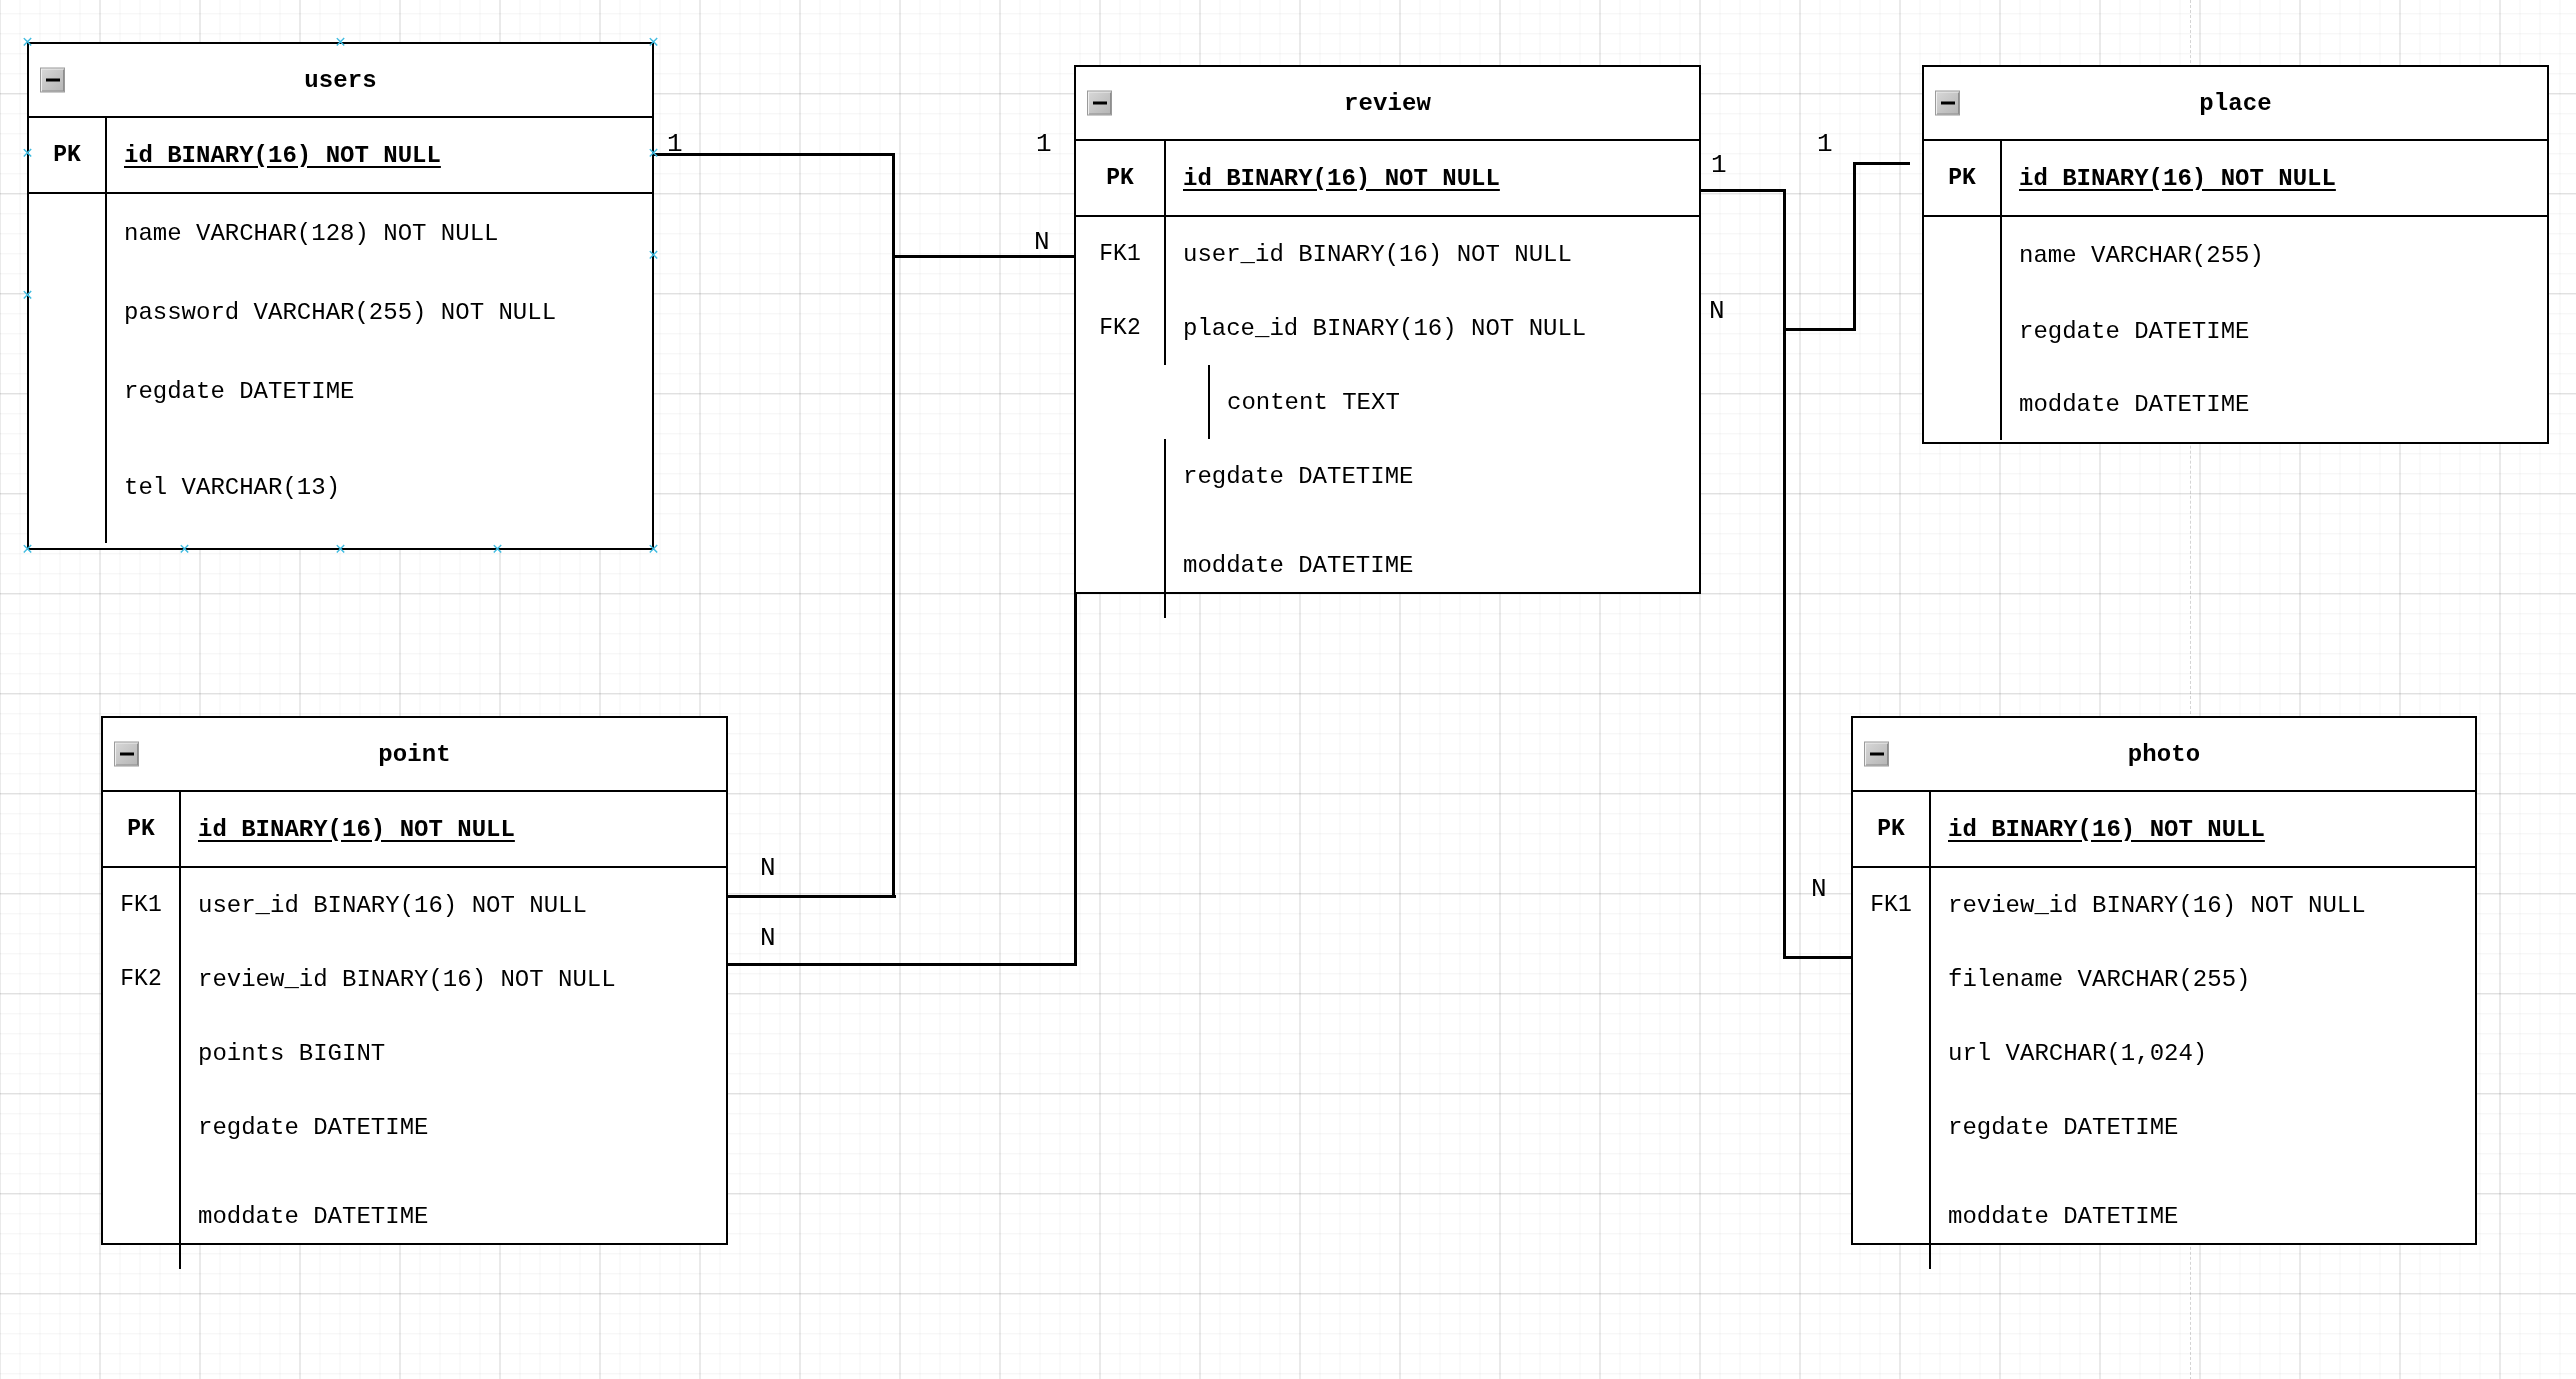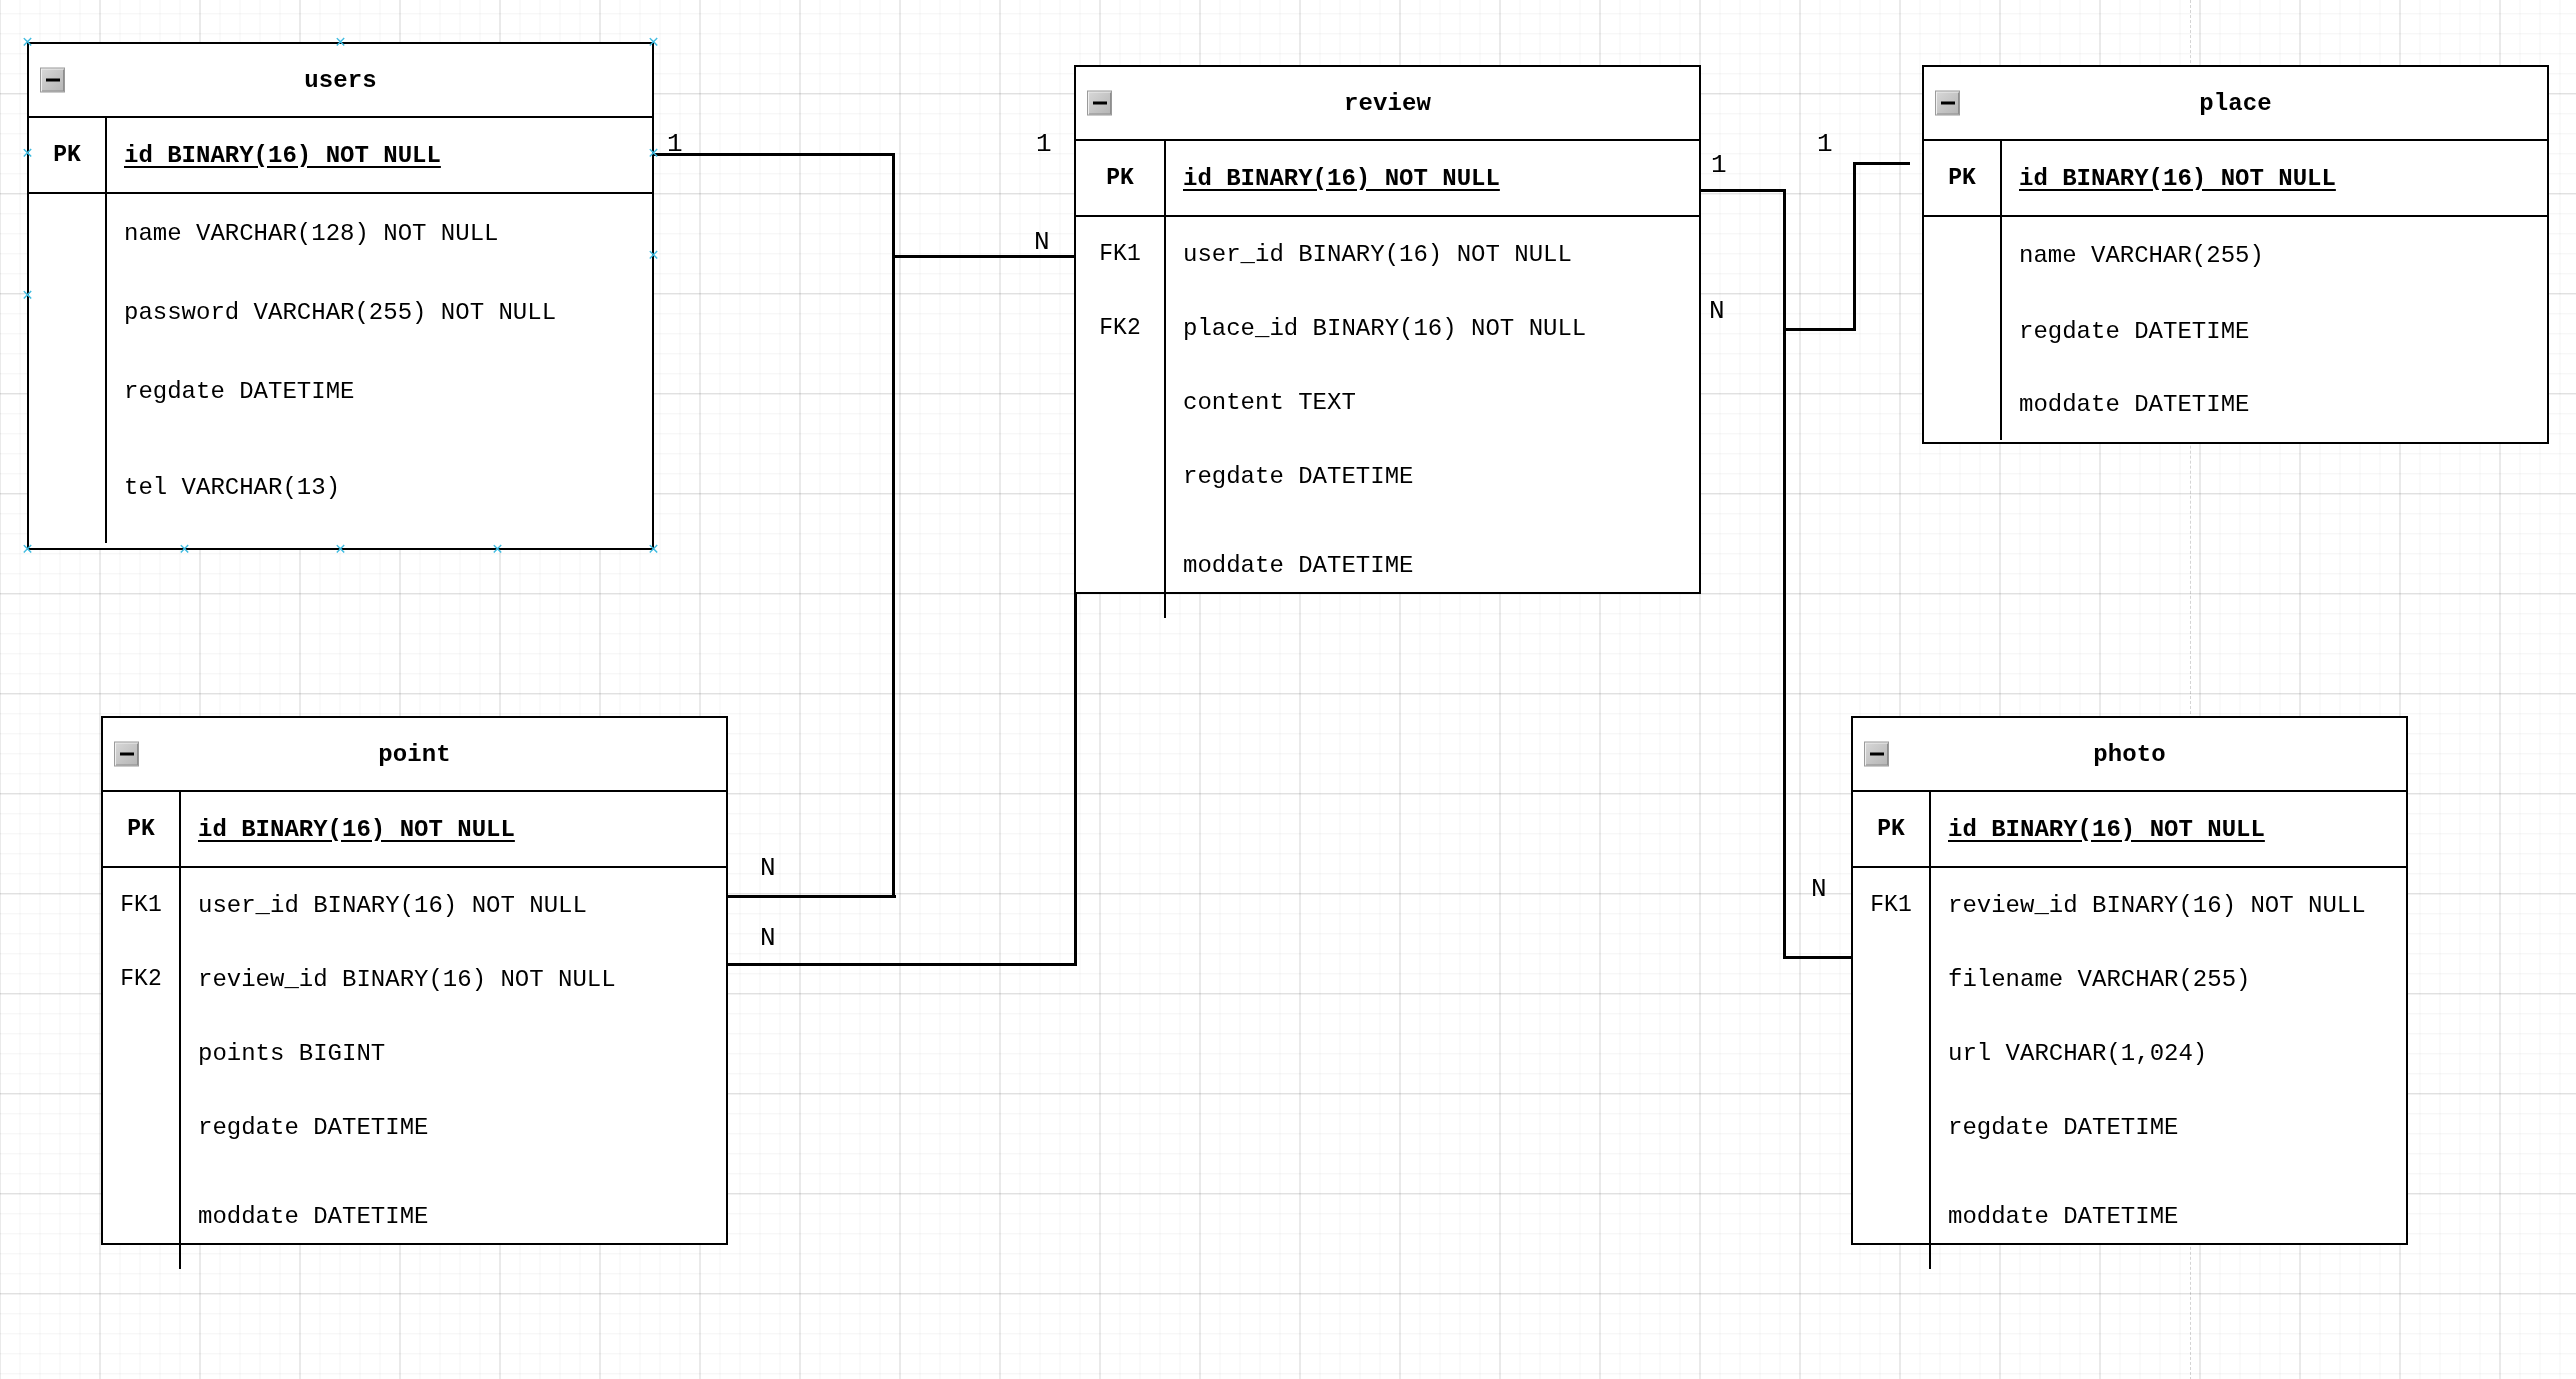--- a/index.html
+++ b/index.html
@@ -203,21 +203,21 @@
         <div class="attrcol pk">id BINARY(16) NOT NULL</div>
       </div>
       <div class="row" style="height:74px;">
         <div class="keycol" style="width:90px;">FK1</div>
         <div class="attrcol">user_id BINARY(16) NOT NULL</div>
       </div>
       <div class="row" style="height:74px;">
         <div class="keycol" style="width:90px;">FK2</div>
         <div class="attrcol">place_id BINARY(16) NOT NULL</div>
       </div>
-      <div class="row" style="height:74px;">
+      <div class="row" style="height:74px;margin-left:44px;">
         <div class="keycol" style="width:90px;"></div>
         <div class="attrcol">content  TEXT</div>
       </div>
       <div class="row" style="height:74px;">
         <div class="keycol" style="width:90px;"></div>
         <div class="attrcol">regdate  DATETIME</div>
       </div>
       <div class="row" style="height:105px;">
         <div class="keycol" style="width:90px;"></div>
         <div class="attrcol">moddate  DATETIME</div>
@@ -280,21 +280,21 @@
         <div class="keycol" style="width:78px;"></div>
         <div class="attrcol">regdate  DATETIME</div>
       </div>
       <div class="row" style="height:105px;">
         <div class="keycol" style="width:78px;"></div>
         <div class="attrcol">moddate  DATETIME</div>
       </div>
     </div>
   </div>
 
-  <div class="entity" style="left:1851px;top:716px;width:557px;height:529px;">
+  <div class="entity" style="left:1851px;top:716px;width:626px;height:529px;">
     <div class="ent-header" style="height:74px;">
       <span class="collapse-icon">
           <span class="bar"></span>
         </span>
       <span class="ent-title">photo</span>
     </div>
     <div class="ent-body">
       <div class="row pkrow" style="height:76px;">
         <div class="keycol bold" style="width:78px;">PK</div>
         <div class="attrcol pk">id BINARY(16) NOT NULL</div>

